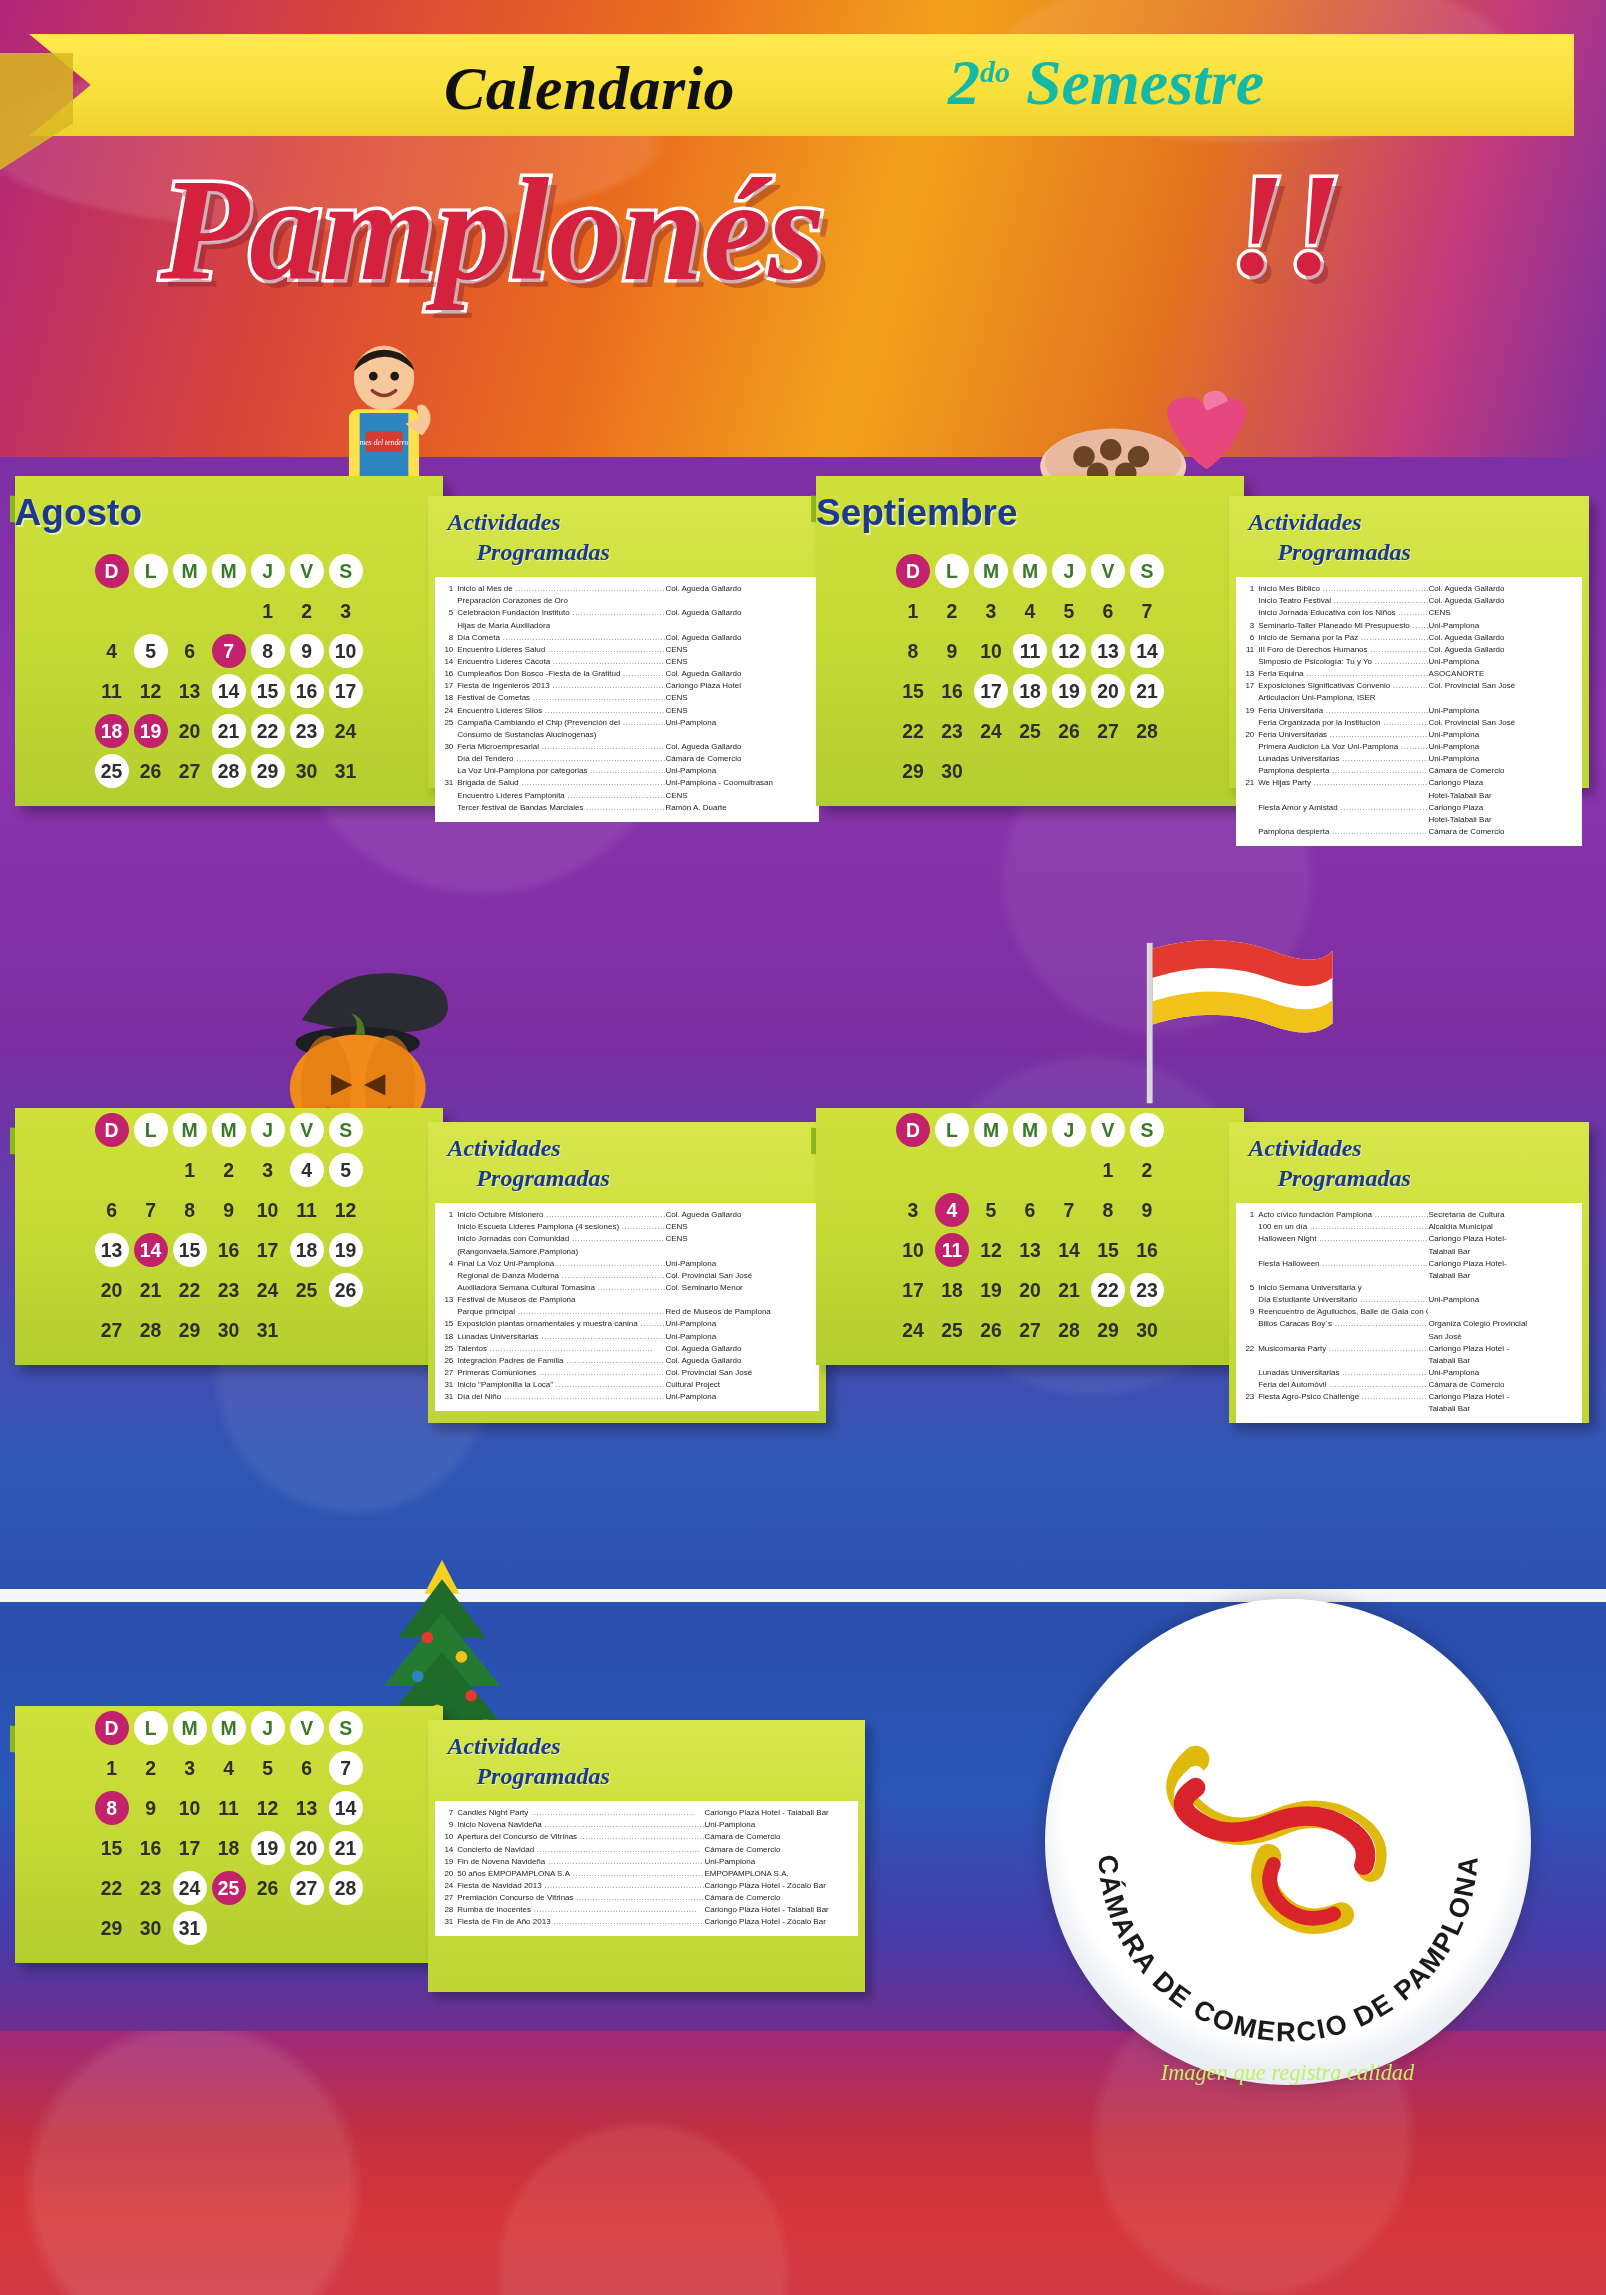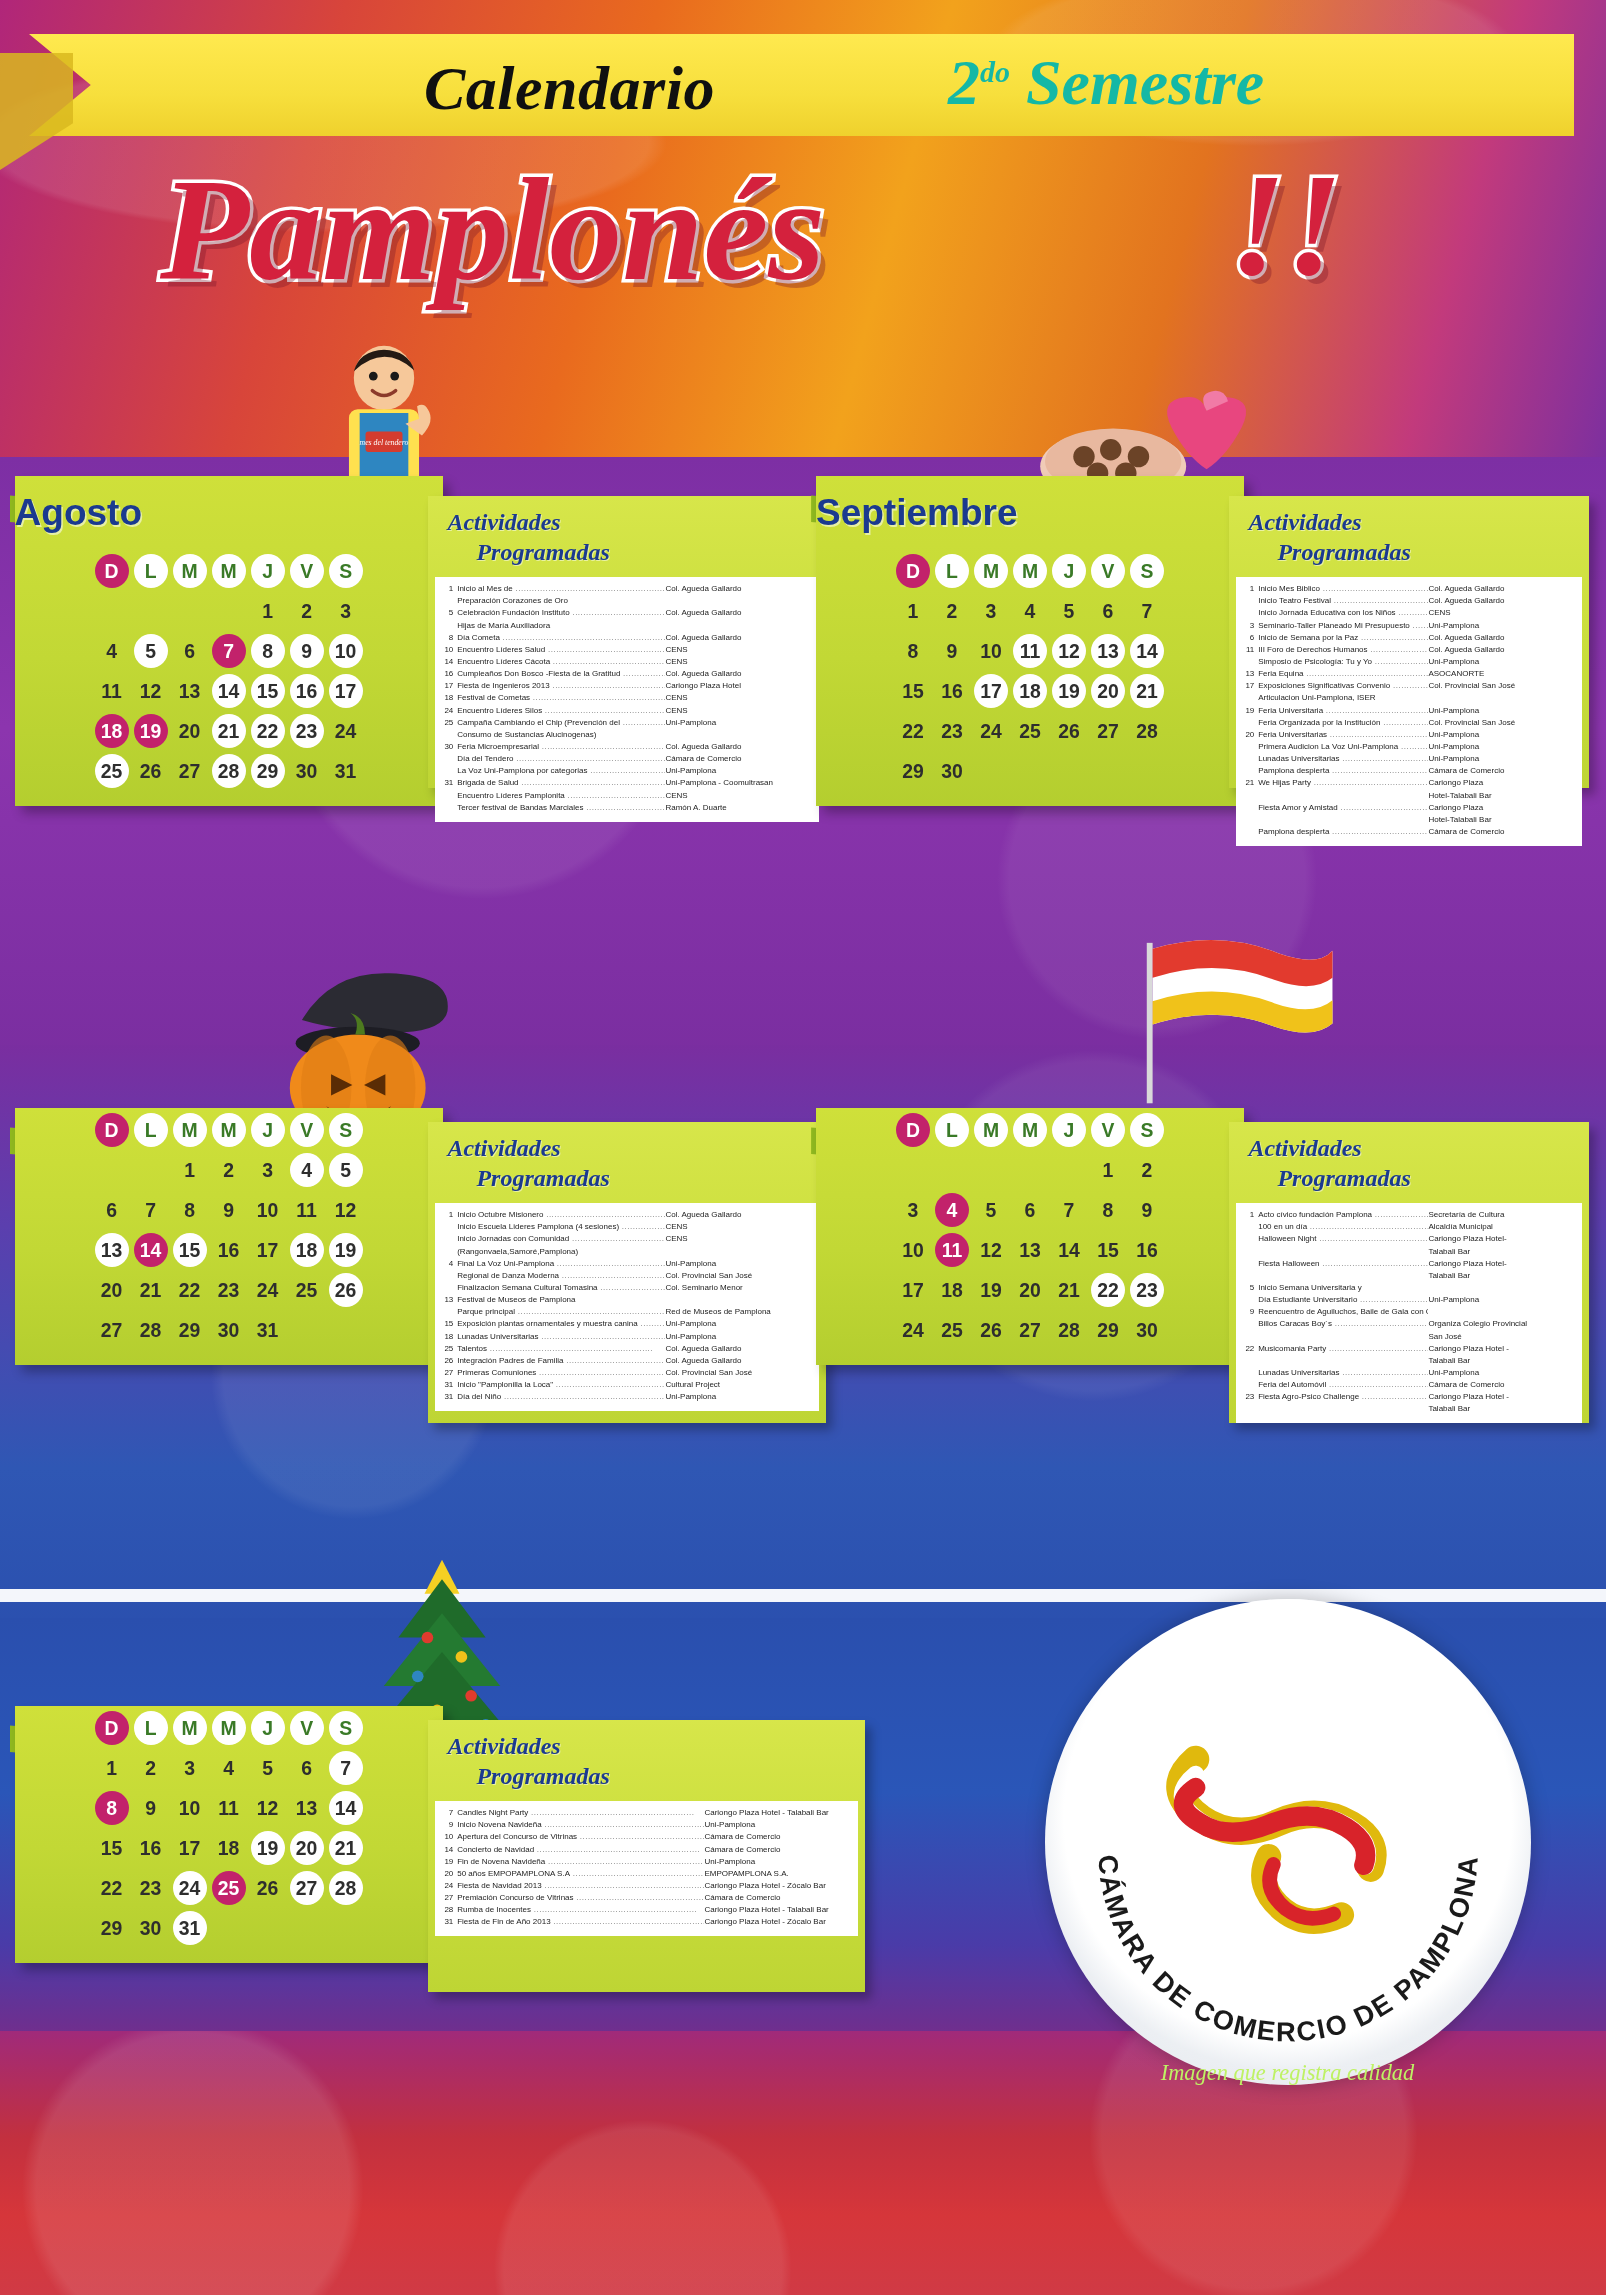--- a/index.html
+++ b/index.html
@@ -56,21 +56,21 @@
     background: linear-gradient(180deg,#ffe94f 0%, #f7df3c 60%, #efd12d 100%);
     clip-path: polygon(0 0, 100% 0, 100% 100%, 0 100%, 4% 50%);
   }
   .ribbon-left-tail {
     position:absolute; left:0px; top:53px; width:73px; height:117px;
     background:#d9b81f;
     clip-path: polygon(0 0, 100% 0, 100% 60%, 0 100%);
     opacity:.85;
   }
   .title-cal {
-    position:absolute; left:424px; top:53px;
+    position:absolute; left:444px; top:53px;
     font-family:"Liberation Serif", serif;
     font-style:italic; font-weight:bold; font-size:62px; color:#101010;
     letter-spacing:0.5px;
   }
   .title-sem {
     position:absolute; left:948px; top:46px;
     font-family:"Liberation Serif", serif;
     font-style:italic; font-weight:bold; font-size:64px; color:#14b8a6;
   }
   .title-sem sup { font-size:30px; vertical-align:super; }
@@ -957,21 +957,21 @@
         <div class="t"><span>Final La Voz Uni-Pamplona</span><span class="dots"> ............................................................</span></div>
         <div class="p">Uni-Pamplona</div>
       </div>
       <div class="act-row">
         <div class="d"></div>
         <div class="t"><span>Regional de Danza Moderna</span><span class="dots"> ............................................................</span></div>
         <div class="p">Col. Provincial San José</div>
       </div>
       <div class="act-row">
         <div class="d"></div>
-        <div class="t"><span>Finalizacion Semana Cultural Tomasina</span><span class="dots"> ............................................................</span></div>
+        <div class="t"><span>Auxiliadora Semana Cultural Tomasina</span><span class="dots"> ............................................................</span></div>
         <div class="p">Col. Seminario Menor</div>
       </div>
       <div class="act-row">
         <div class="d">13</div>
         <div class="t"><span>Festival de Museos de Pamplona</span></div>
         <div class="p"></div>
       </div>
       <div class="act-row">
         <div class="d"></div>
         <div class="t"><span>Parque principal</span><span class="dots"> ............................................................</span></div>

